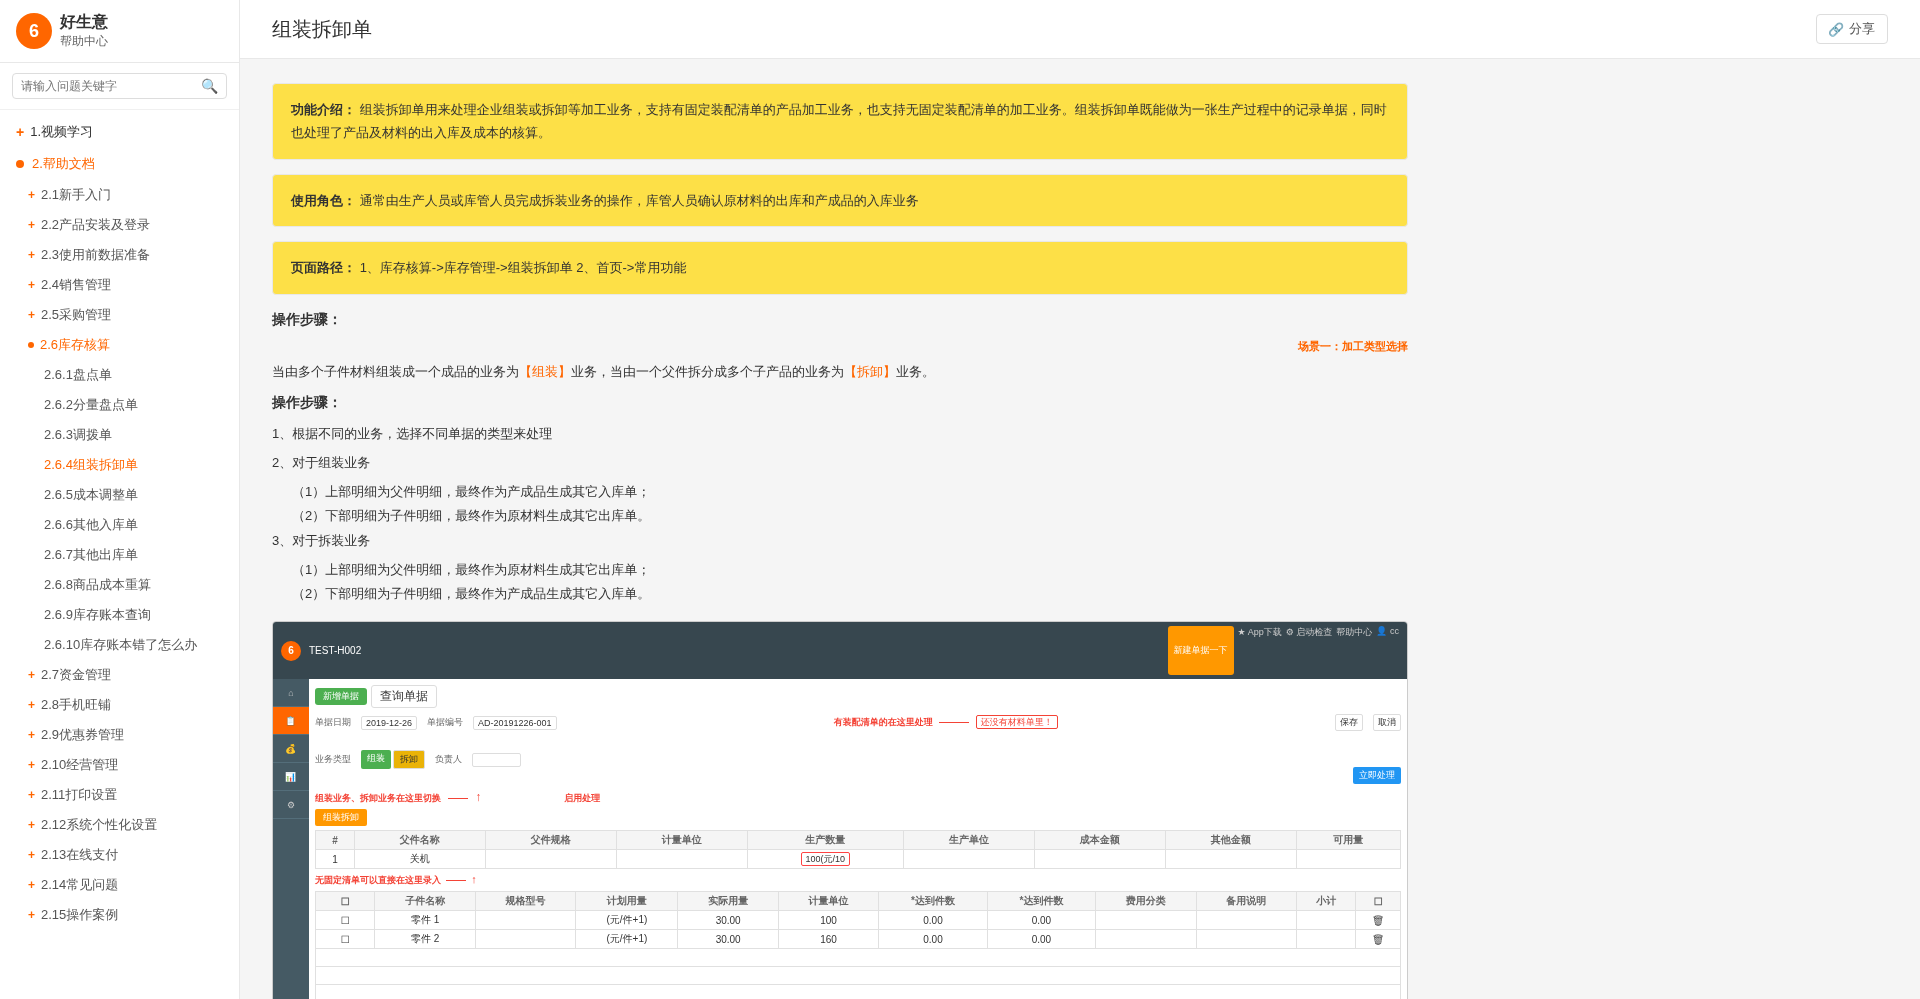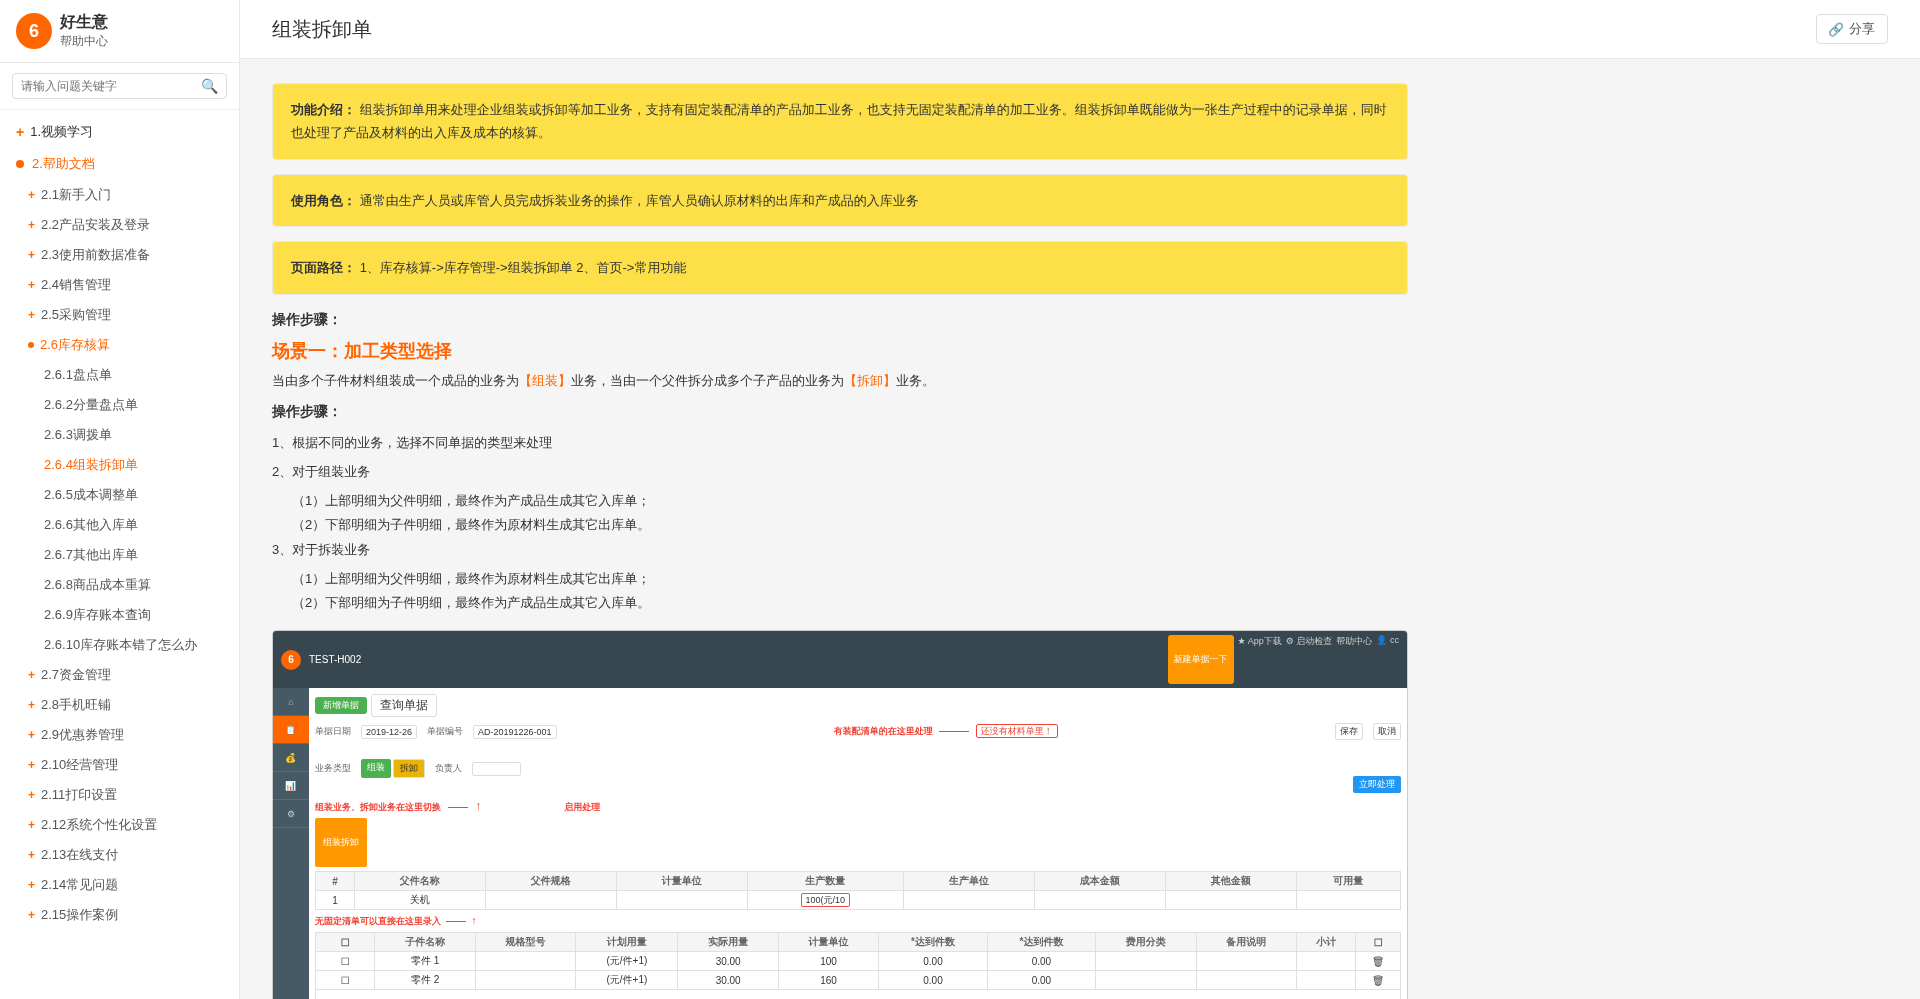--- a/index.html
+++ b/index.html
@@ -92,21 +92,21 @@
     #content {
       padding: 24px 32px;
       max-width: 1200px;
     }
     .info-block {
       background: #fde047; border: 1px solid #e8e8e8; border-radius: 4px;
       padding: 14px 18px; margin-bottom: 14px; line-height: 1.8; font-size: 13px; color: #333;
     }
     .info-block .label { font-weight: bold; }
     .section-title { font-size: 14px; font-weight: bold; color: #333; margin-bottom: 10px; }
-    .scenario-title { font-size: 18px; font-weight: bold; color: #f60; margin: 10px 0 6px; }
+    .scenario-title { font-size: 11px; font-weight: bold; color: #f60; margin: 10px 0 6px; text-align: right; }
     .step-text { font-size: 13px; color: #333; line-height: 1.9; margin-bottom: 4px; }
     .step-sub { font-size: 13px; color: #333; line-height: 1.9; padding-left: 20px; }
     .highlight { color: #f60; }
 
     
     .screenshot-container {
       margin-top: 14px;
       border: 1px solid #ccc;
       border-radius: 4px;
       overflow: hidden;
@@ -360,21 +360,21 @@
 
               
               <div style="position:relative;margin-bottom:4px;">
                 <span style="color:#f44336;font-size:9px;font-weight:bold;">组装业务、拆卸业务在这里切换</span>
                 <span style="display:inline-block;width:20px;height:1px;background:#f44336;vertical-align:middle;margin:0 4px;"></span>
                 <span style="color:#f44336;font-size:12px;">↑</span>
                 <span style="margin-left:80px;color:#f44336;font-size:9px;font-weight:bold;">启用处理</span>
               </div>
 
               
-              <div style="background:#ff9800;color:#fff;padding:18px 8px;font-size:9px;border-radius:2px;display:inline-block;margin-bottom:4px;text-align:center;">组装拆卸</div>
+              <div style="background:#ff9800;color:#fff;padding:2px 8px;font-size:9px;border-radius:2px;display:inline-block;margin-bottom:4px;text-align:center;">组装拆卸</div>
 
               
               <table class="ss-table" style="margin-bottom:4px;">
                 <thead>
                   <tr>
                     <th>#</th>
                     <th>父件名称</th>
                     <th>父件规格</th>
                     <th>计量单位</th>
                     <th>生产数量</th>

